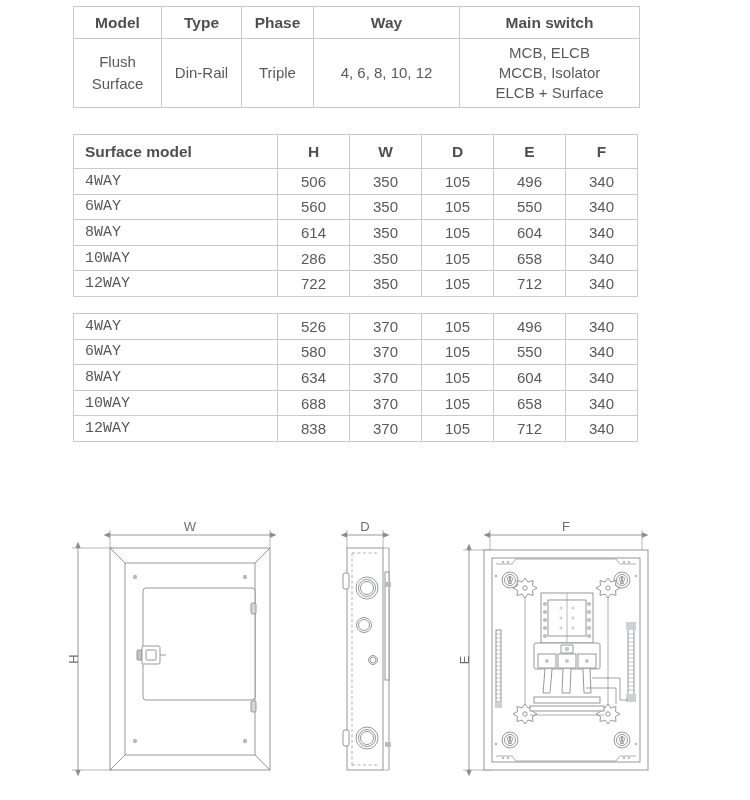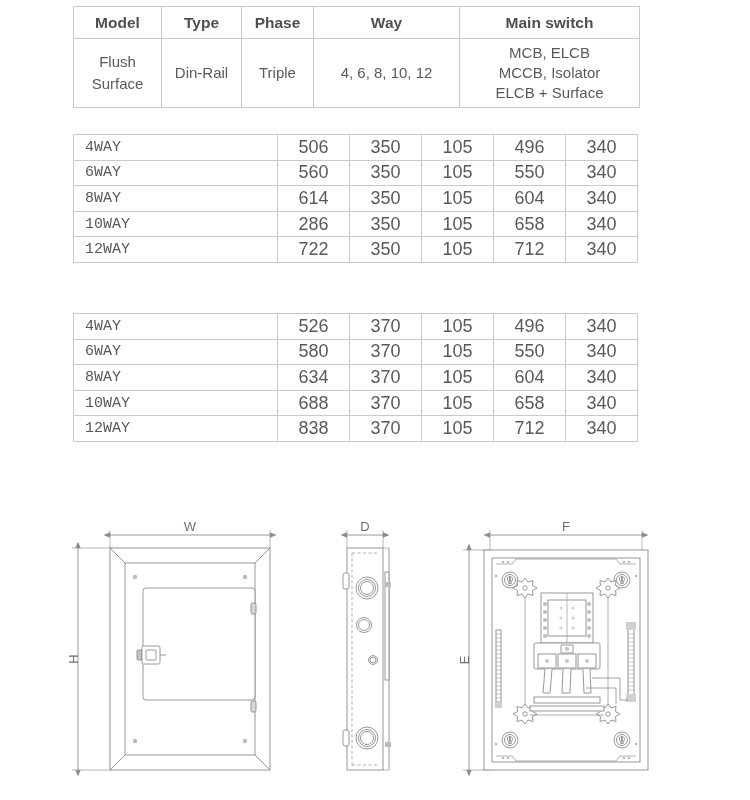--- a/index.html
+++ b/index.html
@@ -66,21 +66,21 @@
     font-weight: bold;
     font-size: 15.5px;
   }
   .dim-table .name-cell {
     text-align: left;
     padding-left: 11px;
     font-size: 15px;
     font-family: Liberation Mono, monospace;
   }
   .dim-table .val {
-    font-size: 18px;
+    font-size: 15px;
   }
   .dim-table .hdr { height: 33px; }
   .dim-table .drow td { height: 24.6px; }
 
   
   #drawings {
     position: absolute;
     left: 0;
     top: 508px;
     width: 750px;
@@ -132,20 +132,28 @@
 <table class="spec-table dim-table" id="table-surface">
   <colgroup>
     <col style="width:204px">
       <col style="width:72px">
       <col style="width:72px">
     <col style="width:72px">
       <col style="width:72px">
       <col style="width:72px">
   </colgroup>
   <tbody>
+    <tr>
+      <th class="hdr rowhdr">Surface model</th>
+      <th class="hdr">H</th>
+      <th class="hdr">W</th>
+      <th class="hdr">D</th>
+      <th class="hdr">E</th>
+      <th class="hdr">F</th>
+    </tr>
     <tr class="drow">
       <td class="name-cell">4WAY</td>
       <td class="val">506</td>
       <td class="val">350</td>
       <td class="val">105</td>
       <td class="val">496</td>
       <td class="val">340</td>
     </tr>
     <tr class="drow">
       <td class="name-cell">6WAY</td>

